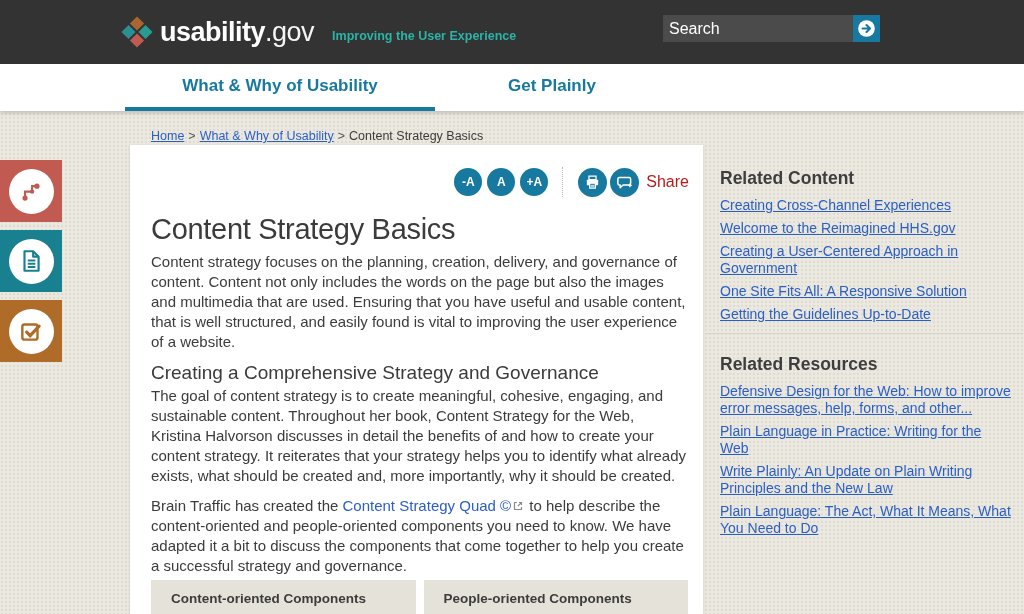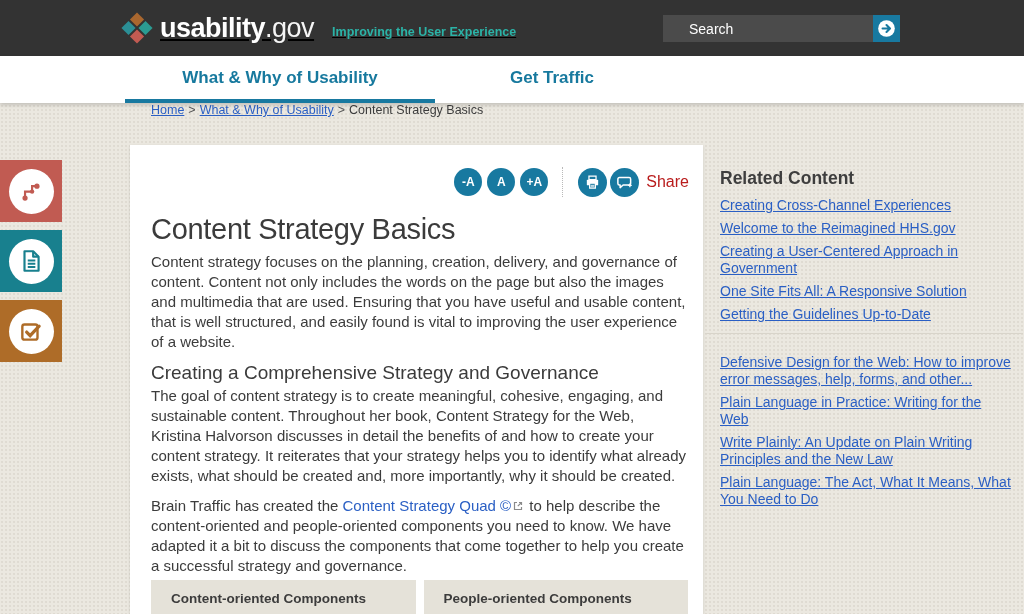--- a/index.html
+++ b/index.html
@@ -2,46 +2,46 @@
 <html><head>
 <meta charset="utf-8">
 <style>
   html,body{margin:0;padding:0;}
   body{width:1024px;height:614px;overflow:hidden;font-family:"Liberation Sans",sans-serif;}
   #app{position:relative;width:1024px;height:614px;background-color:#ebe8e0;
        background-image:radial-gradient(rgba(120,110,90,.10) 1px,transparent 1px);
        background-size:4px 4px;overflow:hidden;}
 
   
-  .header{height:56px;background:#333333;position:relative;display:flex;align-items:center;text-decoration:underline;}
+  .header{height:64px;background:#333333;position:relative;display:flex;align-items:center;}
   .logo{display:flex;align-items:center;margin-left:126px;cursor:pointer;}
   .diamond{width:22px;height:22px;transform:rotate(45deg);display:grid;
            grid-template-columns:1fr 1fr;grid-template-rows:1fr 1fr;gap:2px;margin-right:12px;}
   .diamond span{display:block;}
   .d1{background:#a9672f;} .d2{background:#2b9b92;} .d3{background:#2b8f96;} .d4{background:#c15b52;}
   .logo-text{font-size:27px;color:#ffffff;font-weight:700;letter-spacing:-.5px;line-height:1;}
   .logo-gov{font-weight:400;color:#f5f5f5;}
   .tagline{color:#2bb3a7;font-size:12.5px;font-weight:700;margin-left:18px;margin-top:8px;}
   .search{position:absolute;left:663px;top:15px;display:flex;}
   .search-input{width:184px;height:27px;background:#4b4b4b;border:none;outline:none;
-                color:#ffffff;font-size:14px;padding:0 0 0 26px;font-family:"Liberation Sans",sans-serif;}
+                color:#ffffff;font-size:16px;padding:0 0 0 6px;font-family:"Liberation Sans",sans-serif;}
   .search-input::placeholder{color:#ffffff;opacity:1;}
   .search-btn{width:27px;height:27px;background:#1879a0;border:none;display:flex;
               align-items:center;justify-content:center;cursor:pointer;padding:0;}
 
   
   .nav{height:47px;background:#ffffff;display:flex;padding-left:125px;position:relative;z-index:3;
        box-shadow:0 2px 4px rgba(0,0,0,.18);}
   .tab{display:flex;align-items:center;justify-content:center;font-size:17px;font-weight:700;
        color:#17799e;cursor:pointer;border-bottom:4px solid transparent;box-sizing:border-box;}
   .tab.t0{width:310px;} .tab.t1{width:228px;} .tab.t2{width:234px;}
   .tab.active{border-bottom-color:#1879a0;}
 
   
-  .breadcrumb{margin:0 0 0 151px;font-size:12.5px;color:#3c3c3c;position:relative;z-index:2;}
+  .breadcrumb{margin:18px 0 0 151px;font-size:12.5px;color:#3c3c3c;position:relative;z-index:2;}
   .breadcrumb a{color:#2a5fc4;text-decoration:underline;cursor:pointer;}
   .crumb-sep{color:#555;margin:0 4px;}
 
   
   .tools{position:absolute;left:0;top:160px;z-index:2;}
   .tool{width:62px;height:62px;margin-bottom:8px;display:flex;align-items:center;
         justify-content:center;cursor:pointer;}
   .tool.red{background:#c15b52;} .tool.teal{background:#18808e;} .tool.brown{background:#ae6c28;}
   .tool-circle{width:45px;height:45px;border-radius:50%;background:#ffffff;display:flex;
                align-items:center;justify-content:center;}
@@ -100,21 +100,21 @@
               <circle cx="12" cy="12" r="9.5" fill="#ffffff"></circle>
               <path d="M7.5 12h7.5M12 8l4 4-4 4" stroke="#1879a0" stroke-width="2.4" fill="none" stroke-linecap="round" stroke-linejoin="round"></path>
             </svg>
         </span>
       </button>
     </div>
   </div>
 
   <div class="nav">
     <div class="tab t0 active">What &amp; Why of Usability</div>
-    <div class="tab t2">Get Traffic</div>
+    <div class="tab t2">Get Plainly</div>
   </div>
 
   <div class="breadcrumb">
     <a>Home</a><span class="crumb-sep">&gt;</span><a>What &amp; Why of Usability</a><span class="crumb-sep">&gt;</span><span>Content Strategy Basics</span>
   </div>
 
   <div class="tools">
     <div class="tool red">
       <div class="tool-circle">
         <svg width="26" height="26" viewBox="0 0 24 24">
@@ -196,19 +196,20 @@
   <div class="sidebar">
     <div class="sb-heading">Related Content</div>
     <a class="sb-link">Creating Cross-Channel Experiences</a>
     <a class="sb-link">Welcome to the Reimagined HHS.gov</a>
     <a class="sb-link">Creating a User-Centered Approach in Government</a>
     <a class="sb-link">One Site Fits All: A Responsive Solution</a>
     <a class="sb-link">Getting the Guidelines Up-to-Date</a>
 
     <hr class="sb-divider">
 
+    <div class="sb-heading">Related Resources</div>
     <a class="sb-link">Defensive Design for the Web: How to improve error messages, help, forms, and other...</a>
     <a class="sb-link">Plain Language in Practice: Writing for the Web</a>
     <a class="sb-link">Write Plainly: An Update on Plain Writing Principles and the New Law</a>
     <a class="sb-link">Plain Language: The Act, What It Means, What You Need to Do</a>
   </div>
 
 </div>
 
 </body></html>

